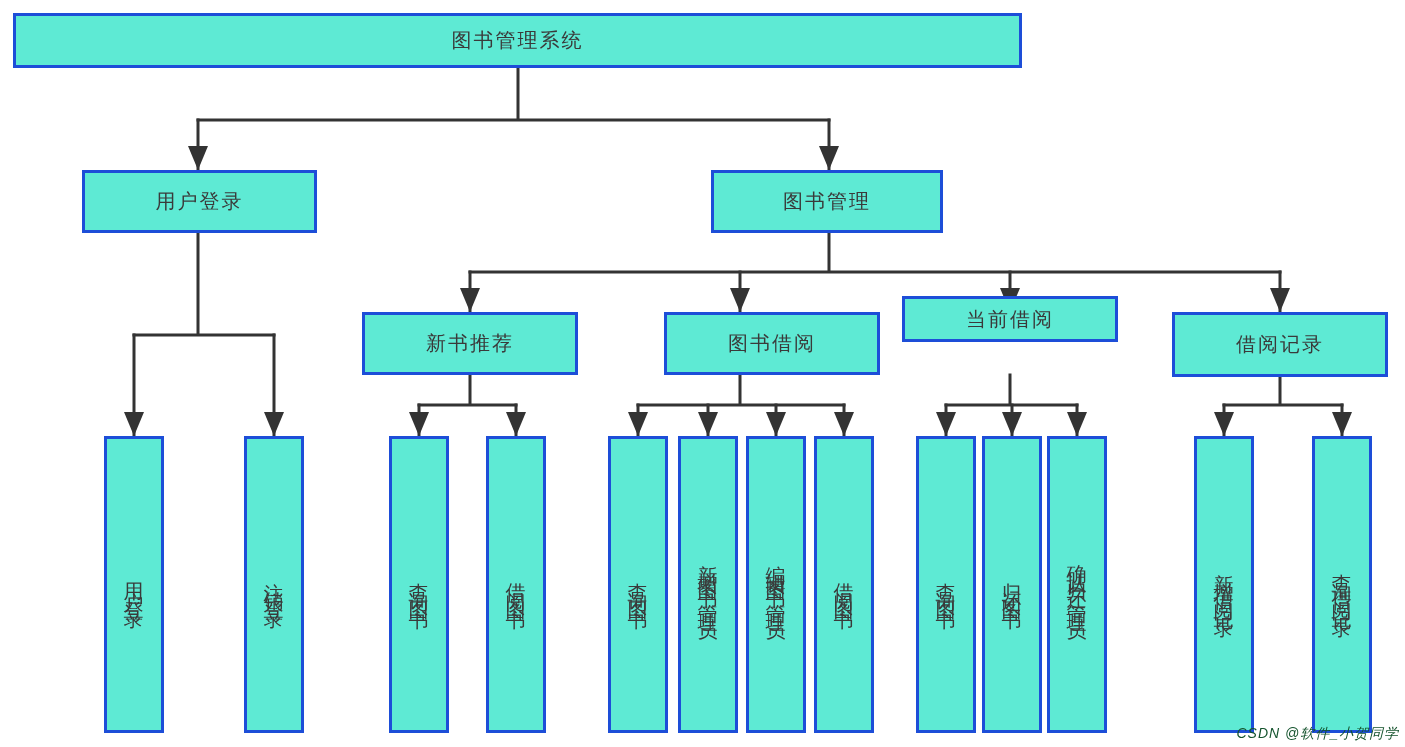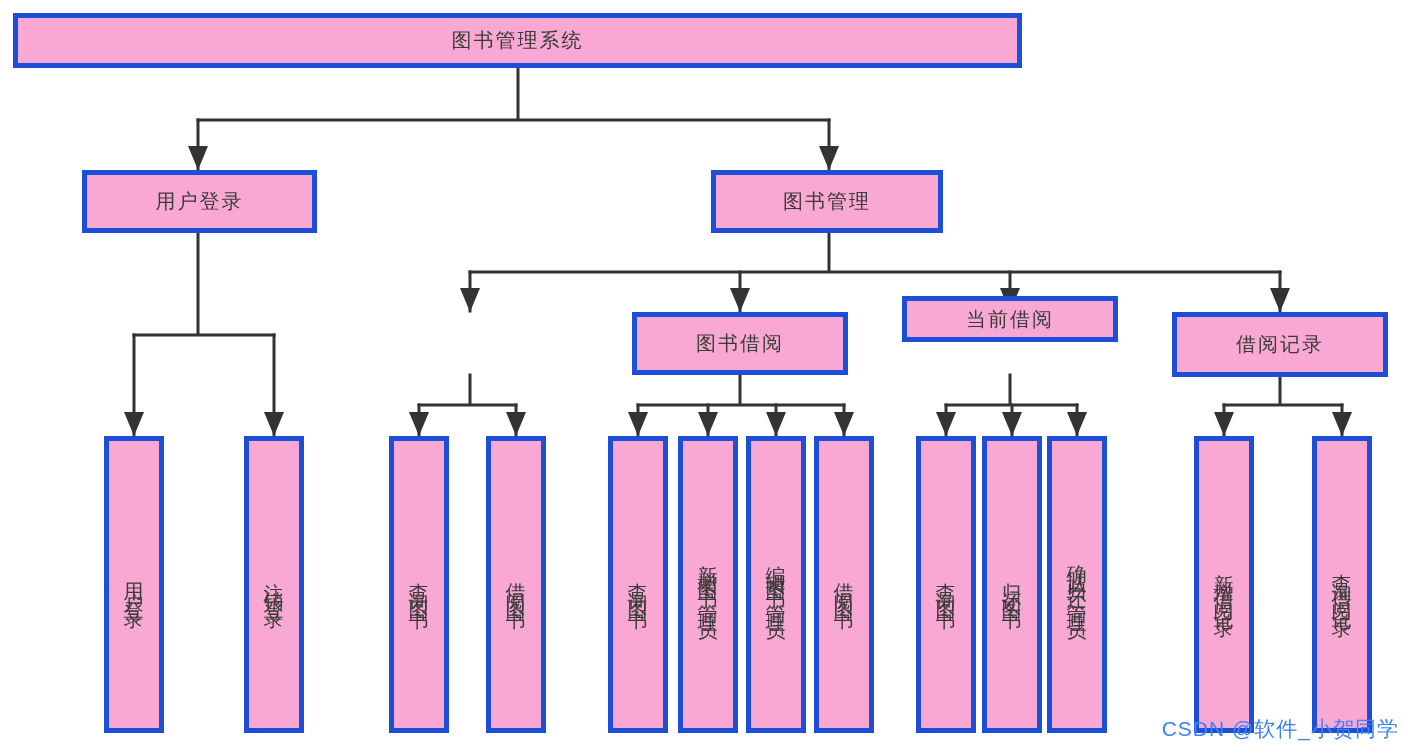--- a/index.html
+++ b/index.html
@@ -12,22 +12,22 @@
     overflow: hidden;
   }
   .connector-layer {
     position: absolute;
     left: 0; top: 0;
     width: 1405px; height: 747px;
   }
   .box {
     position: absolute;
     box-sizing: border-box;
-    border: 5px solid #1d4ed8;
-    background: #f9a8d4;
+    border: 3px solid #1d4ed8;
+    background: #5eead4;
     display: flex;
     align-items: center;
     justify-content: center;
     color: #3a3a3a;
   }
   .box.h span {
     font-size: 20px;
     letter-spacing: 2px;
     white-space: nowrap;
   }
@@ -36,24 +36,25 @@
     text-orientation: mixed;
     font-size: 20px;
     line-height: 1;
     letter-spacing: 9px;
   }
   .box.v.long span { letter-spacing: 8px; }
   .watermark {
     position: absolute;
     right: 6px;
     bottom: 4px;
-    font-size: 21px;
-    color: #3b82f6;
+    font-size: 14px;
+    color: #14532d;
     letter-spacing: 1px;
     white-space: nowrap;
+    font-style: italic;
   }
 </style>
 </head>
 <body>
 
 <div class="stage">
 
   <svg class="connector-layer" width="1405" height="747" viewBox="0 0 1405 747" fill="none" stroke="#333333" stroke-width="3" stroke-linecap="square">
     <defs>
       <marker id="arrow" orient="auto" markerUnits="userSpaceOnUse" markerWidth="24" markerHeight="20" refX="23" refY="10">
@@ -113,21 +114,24 @@
     <span>图书管理系统</span>
   </div>
 
   <div class="box h" style="left:82px; top:170px; width:235px; height:63px">
     <span>用户登录</span>
   </div>
   <div class="box h" style="left:711px; top:170px; width:232px; height:63px">
     <span>图书管理</span>
   </div>
 
-  <div class="box h" style="left:632px; top:312px; width:216px; height:63px">
+  <div class="box h" style="left:362px; top:312px; width:216px; height:63px">
+    <span>新书推荐</span>
+  </div>
+  <div class="box h" style="left:664px; top:312px; width:216px; height:63px">
     <span>图书借阅</span>
   </div>
   <div class="box h" style="left:902px; top:296px; width:216px; height:46px">
     <span>当前借阅</span>
   </div>
   <div class="box h" style="left:1172px; top:312px; width:216px; height:65px">
     <span>借阅记录</span>
   </div>
 
   <div class="box v" style="left:104px; top:436px; width:60px; height:297px">

